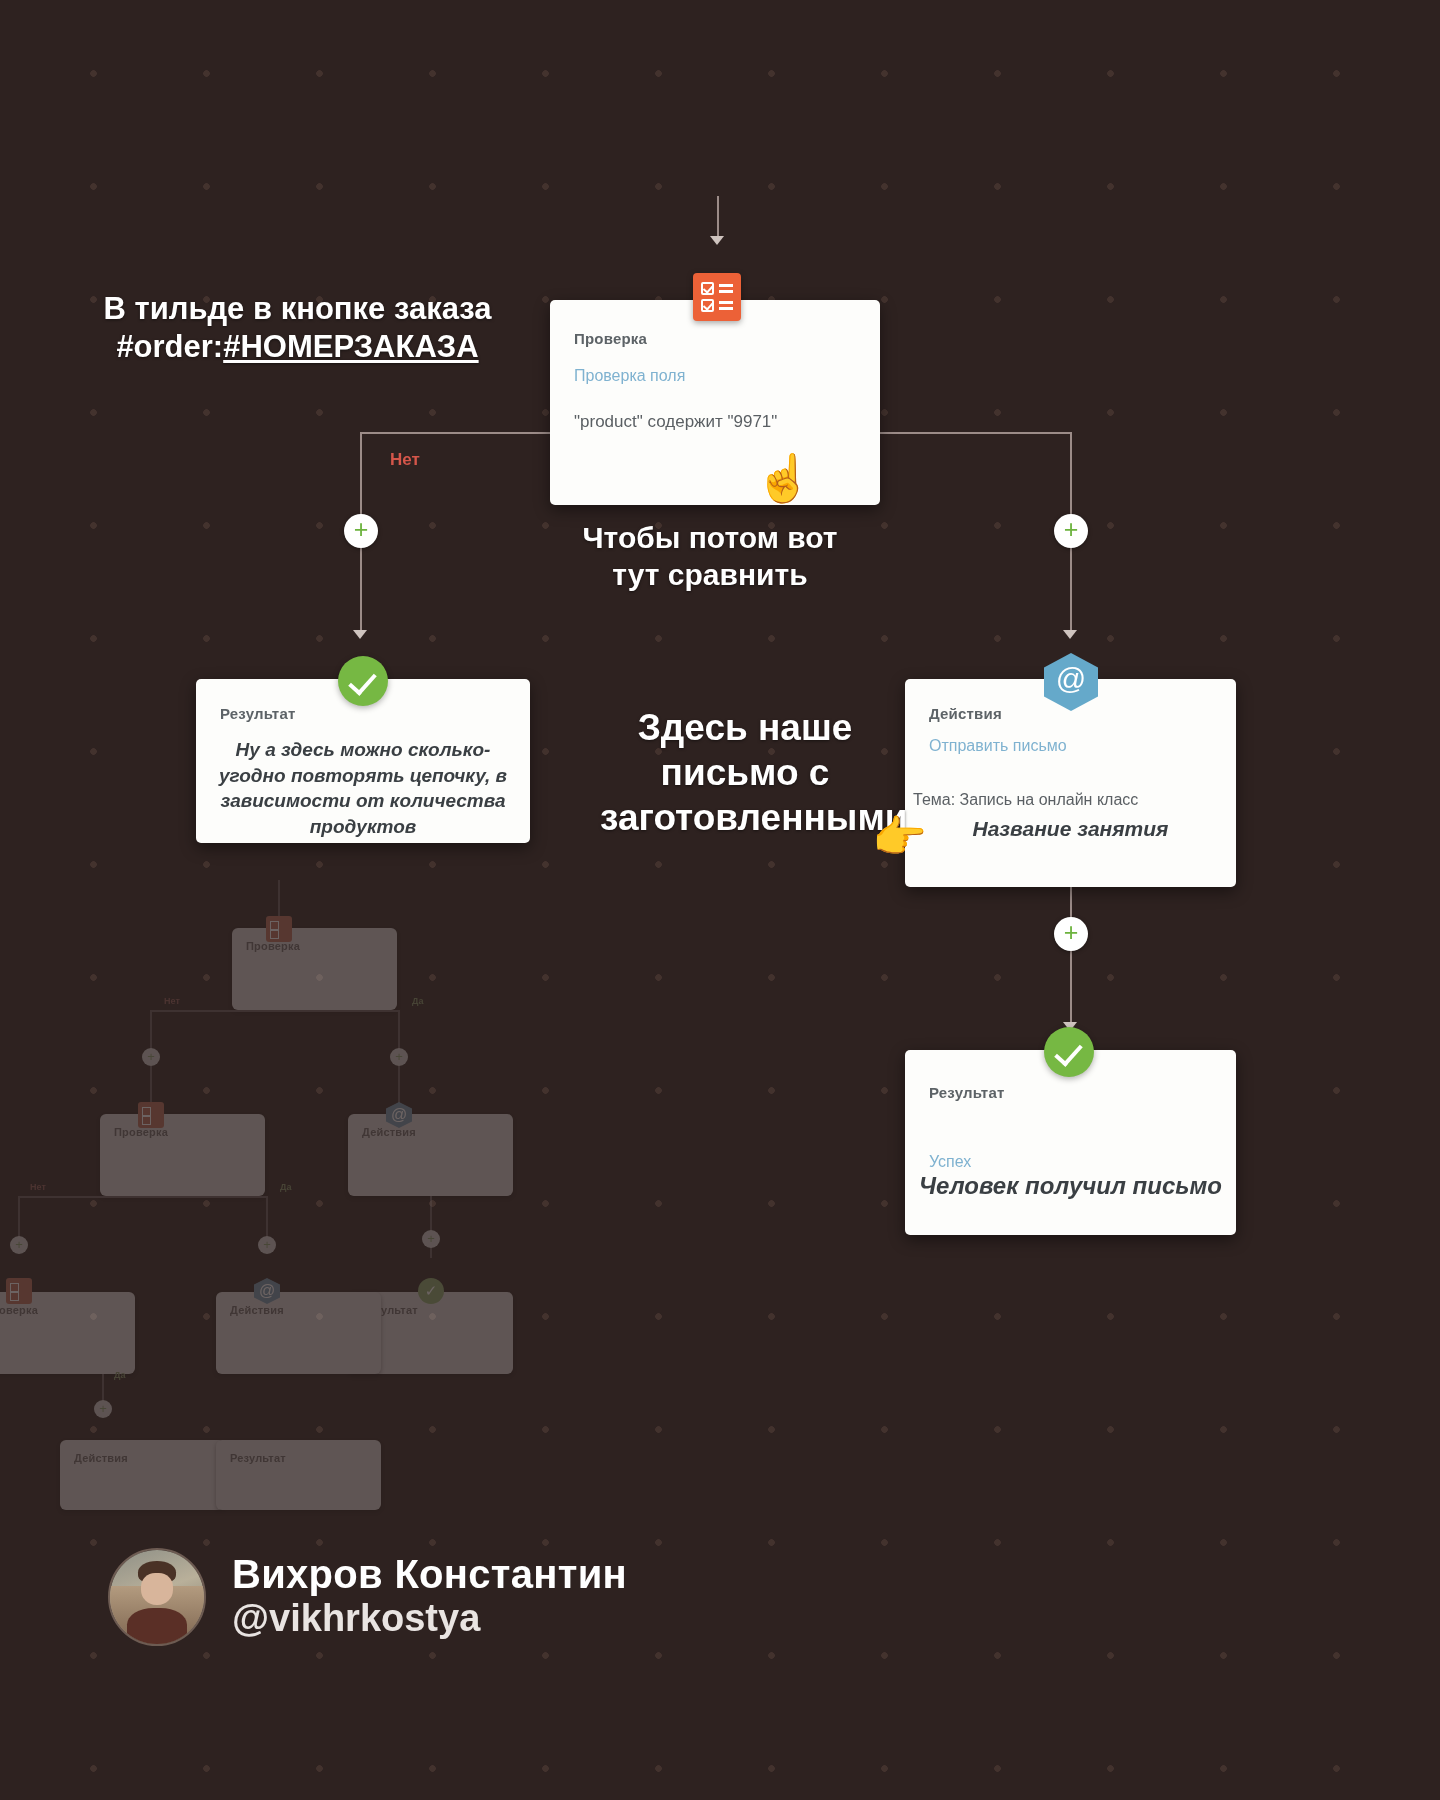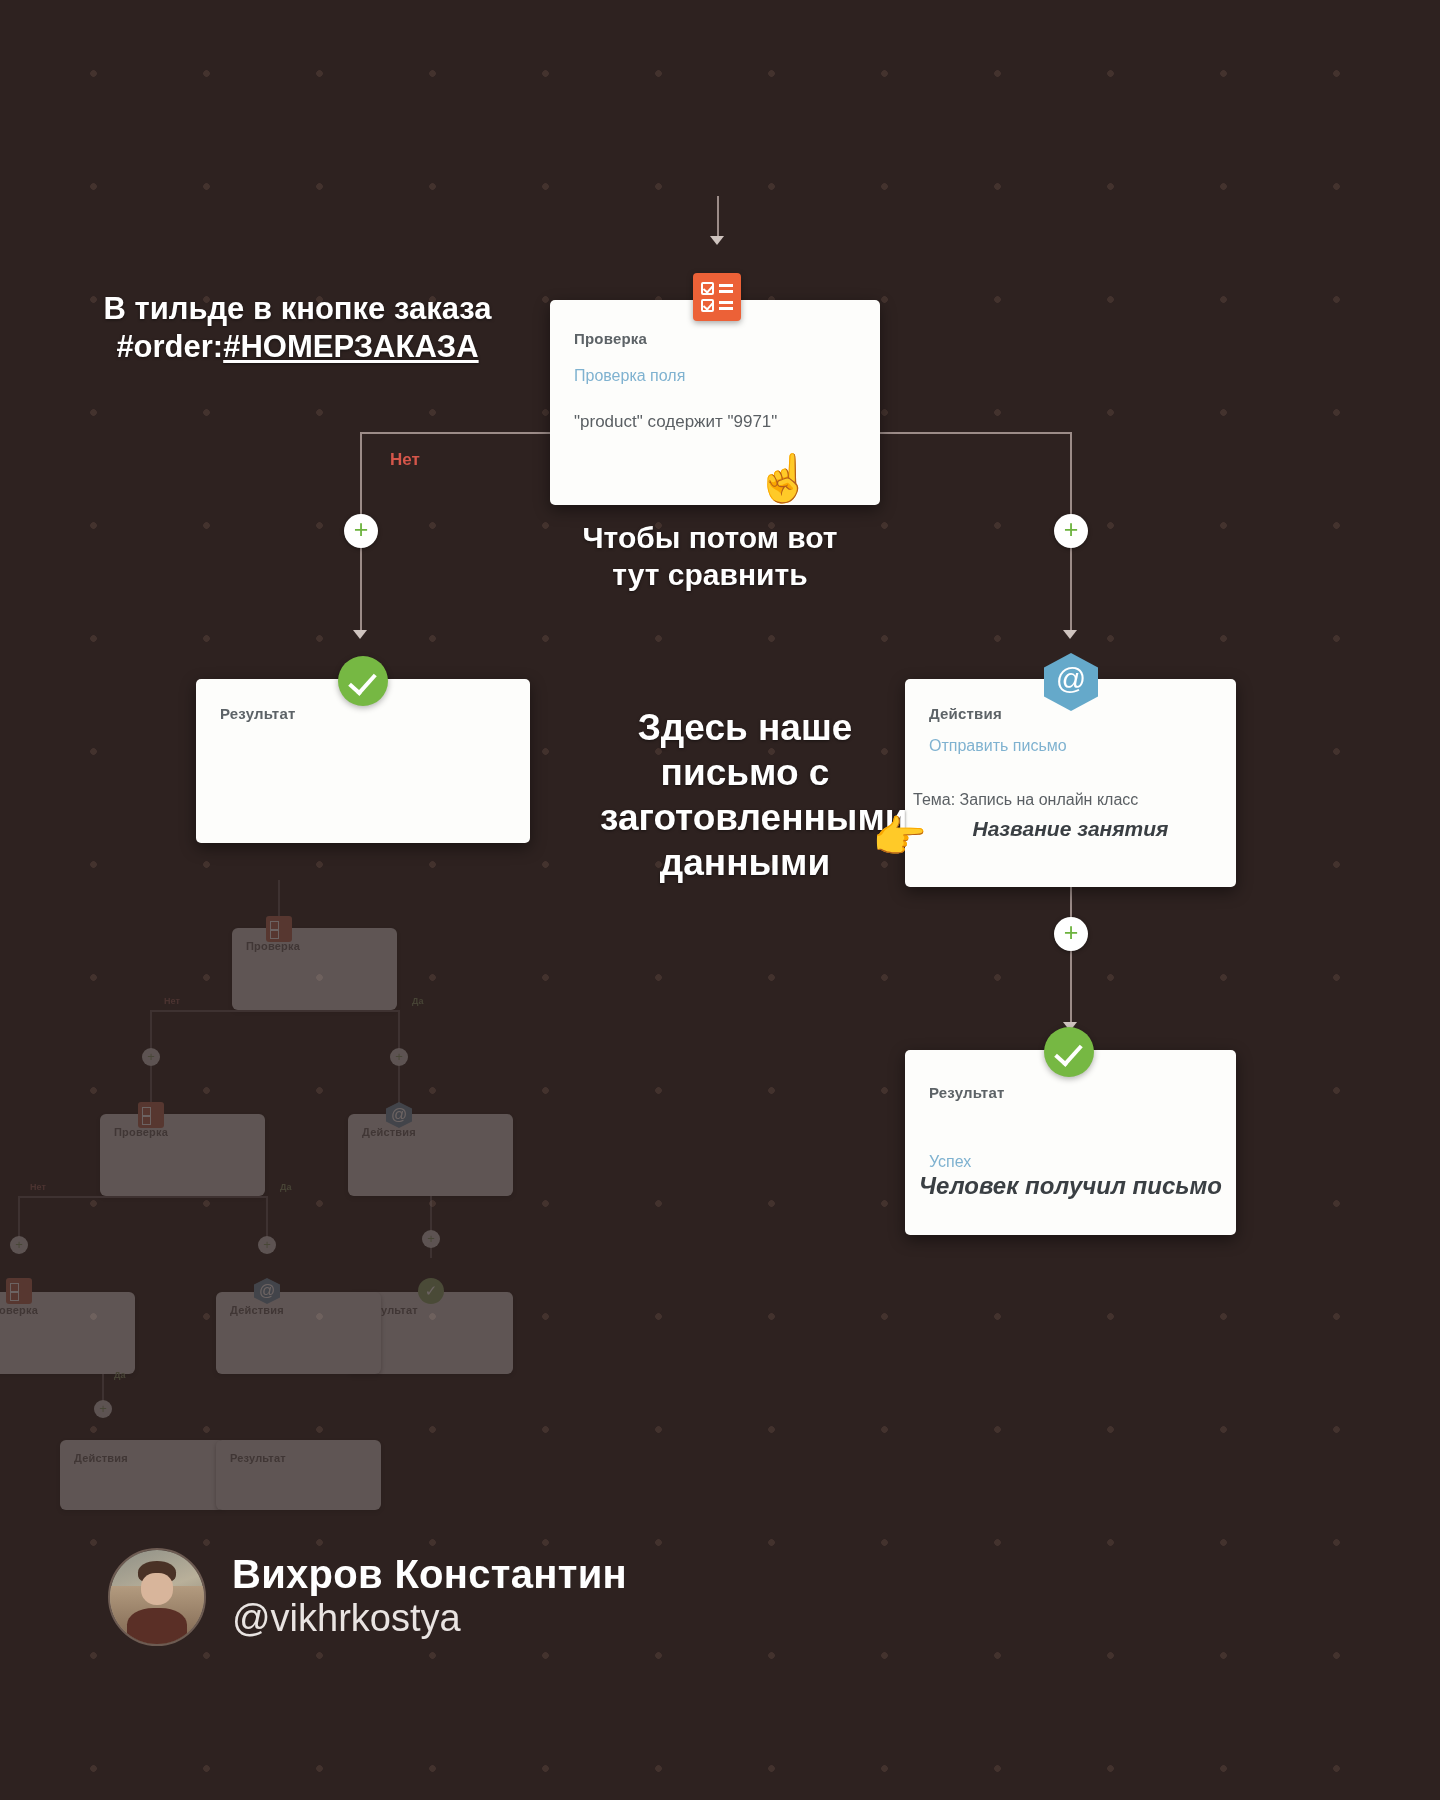--- a/index.html
+++ b/index.html
@@ -257,21 +257,21 @@
   #author-name {
     color: #ffffff;
     font-size: 40px;
     font-weight: bold;
     letter-spacing: .3px;
     line-height: 1.05;
   }
   #author-handle {
     color: #e9e4e2;
     font-size: 38px;
-    font-weight: 400;
+    font-weight: 700;
     line-height: 1.15;
     margin-top: 2px;
   }
 </style>
 </head>
 <body>
 
 <div id="stage">
 
   <div id="bgflow">
@@ -365,20 +365,25 @@
     <span class="row r1"></span>
       <span class="row r2"></span>
     <span class="bar b1"></span>
       <span class="bar b2"></span>
     <span class="bar b3"></span>
       <span class="bar b4"></span>
   </div>
 
   <div class="card" style="left:196px; top:679px; width:334px; height:164px;">
     <div class="card-kicker" style="position:absolute; left:24px; top:26px;">Результат</div>
+    <div class="card-bold" style="position:absolute; left:10px; right:10px; top:58px; font-size:19px;">
+      <span>Ну а здесь можно сколько-угодно</span>
+      <span>повторять цепочку, в зависимости</span>
+      <span>от количества продуктов</span>
+    </div>
   </div>
   <div class="ico-ok" style="left:338px; top:656px;"></div>
 
   <div class="card" style="left:905px; top:679px; width:331px; height:208px;">
     <div class="card-kicker" style="position:absolute; left:24px; top:26px;">Действия</div>
     <div class="card-link" style="position:absolute; left:24px; top:58px;">Отправить письмо</div>
     <div class="card-sub" style="position:absolute; left:8px; top:100px; font-size:16px;margin-top:12px;">Тема: Запись на онлайн класс</div>
     <div class="card-bold" style="position:absolute; left:10px; right:10px; top:136px;">Название занятия</div>
   </div>
   <div class="ico-at" style="left:1044px; top:653px;">@</div>
@@ -401,21 +406,20 @@
 
   <div class="anno" style="left:530px; top:520px; width:360px; font-size:30px;">
     <div>Чтобы потом вот</div>
     <div>тут сравнить</div>
   </div>
 
   <div class="anno" style="left:600px; top:705px; width:290px; font-size:37px;">
     <div>Здесь наше</div>
     <div>письмо с</div>
     <div>заготовленными</div>
-    <div>данными</div>
   </div>
 
   <div class="emoji" style="left:872px; top:815px; font-size:44px;">👉</div>
 
   <div id="author">
     <div id="avatar">
       <span class="sky"></span>
         <span class="wall"></span>
       <span class="hair"></span>
         <span class="face"></span>

